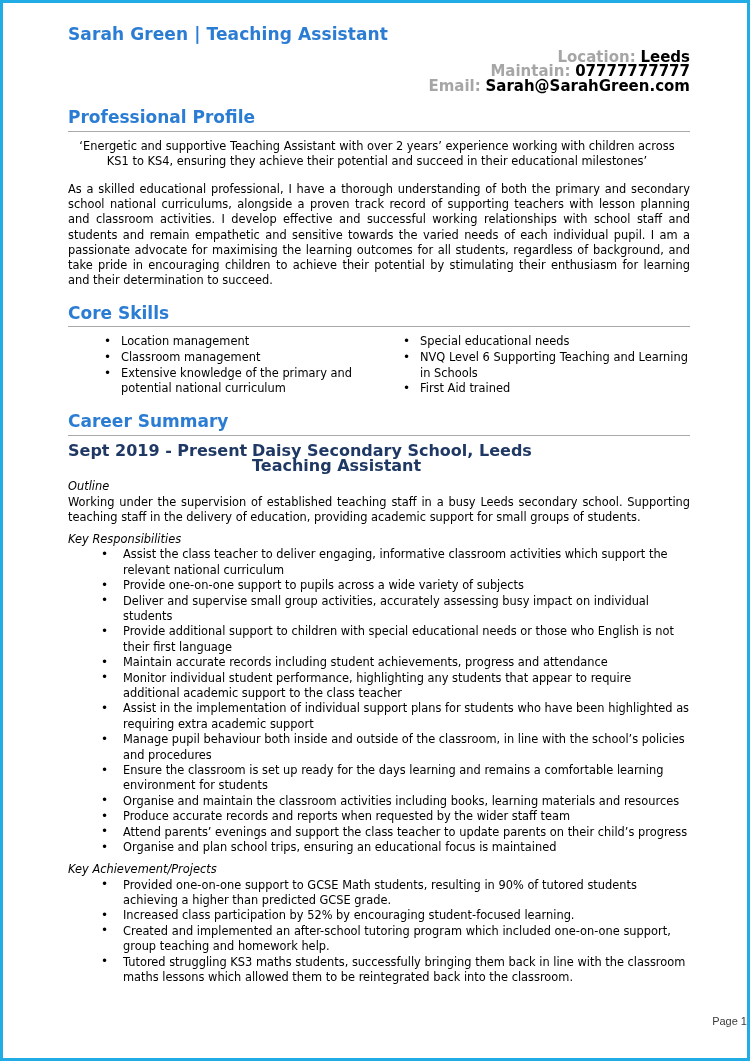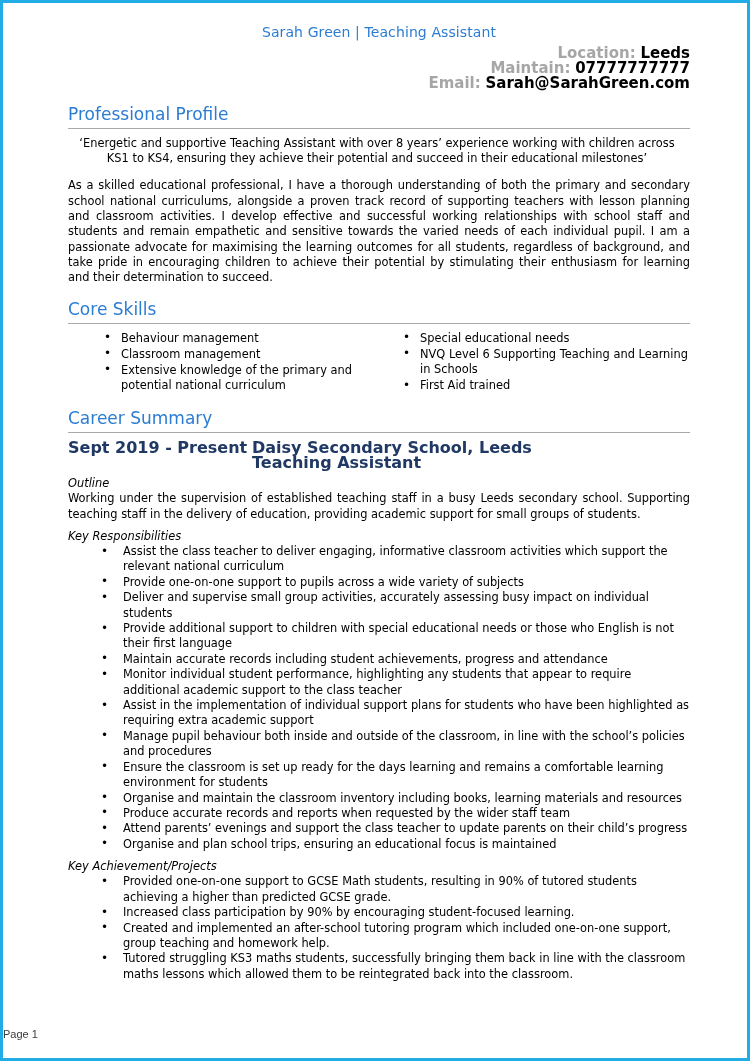--- a/index.html
+++ b/index.html
@@ -23,24 +23,24 @@
     background: #ffffff;
     padding: 0;
   }
   .inner {
     box-sizing: border-box;
     padding: 18px 57px 0 65px;
   }
 
   
   .hdr-name {
-    text-align: center;
+    text-align: left;
     color: #2b7cd3;
-    font-size: 14px;
-    font-weight: 400;
+    font-size: 17px;
+    font-weight: 700;
     letter-spacing: 0.1px;
     line-height: 1.1;
     margin: 4px 0 6px 0;
   }
   .contact-line {
     text-align: right;
     font-size: 15px;
     line-height: 14.6px;
     color: #000;
   }
@@ -53,21 +53,21 @@
     font-weight: bold;
   }
 
   
   .sec {
     margin-top: 15px;
   }
   .sec-title {
     color: #2b7cd3;
     font-size: 17px;
-    font-weight: 400;
+    font-weight: 700;
     line-height: 1.15;
     padding-bottom: 2px;
   }
   .sec-rule {
     border-bottom: 1px solid #a9a9a9;
     margin-top: 1px;
     margin-bottom: 7px;
   }
 
   
@@ -153,22 +153,22 @@
     top: -0.5px;
     font-size: 12px;
     color: #000;
   }
 
   
   .footer {
     position: absolute;
     left: 0;
     right: 0;
-    bottom: 18px;
-    text-align: left;
+    bottom: 31px;
+    text-align: right;
     font-family: "Liberation Sans", sans-serif;
     font-size: 11px;
     color: #3b3b3b;
   }
 </style>
 </head>
 <body>
 
 <div class="page">
   <div class="inner">
@@ -186,31 +186,31 @@
       </div>
       <div class="contact-line">
         <span class="contact-label">Email:</span>
         <span class="contact-value">Sarah@SarahGreen.com</span>
       </div>
     </div>
 
     <div class="sec">
       <div class="sec-title">Professional Profile</div>
       <div class="sec-rule"></div>
-      <div class="quote">‘Energetic and supportive Teaching Assistant with over 8 years’ experience working with children across KS1 to KS4, ensuring they achieve their potential and succeed in their educational milestones’</div>
+      <div class="quote">‘Energetic and supportive Teaching Assistant with over 2 years’ experience working with children across KS1 to KS4, ensuring they achieve their potential and succeed in their educational milestones’</div>
       <div class="para">As a skilled educational professional, I have a thorough understanding of both the primary and secondary school national curriculums, alongside a proven track record of supporting teachers with lesson planning and classroom activities. I develop effective and successful working relationships with school staff and students and remain empathetic and sensitive towards the varied needs of each individual pupil. I am a passionate advocate for maximising the learning outcomes for all students, regardless of background, and take pride in encouraging children to achieve their potential by stimulating their enthusiasm for learning and their determination to succeed.</div>
     </div>
 
     <div class="sec">
       <div class="sec-title">Core Skills</div>
       <div class="sec-rule"></div>
       <div class="skills">
         <div class="skills-col left">
           <ul class="blist">
-            <li>Behaviour management</li>
+            <li>Location management</li>
             <li>Classroom management</li>
             <li>Extensive knowledge of the primary and potential national curriculum</li>
           </ul>
         </div>
         <div class="skills-col right">
           <ul class="blist">
             <li>Special educational needs</li>
             <li>NVQ Level 6 Supporting Teaching and Learning in Schools</li>
             <li>First Aid trained</li>
           </ul>
@@ -237,30 +237,30 @@
       <ul class="job-list">
         <li>Assist the class teacher to deliver engaging, informative classroom activities which support the relevant national curriculum</li>
         <li>Provide one-on-one support to pupils across a wide variety of subjects</li>
         <li>Deliver and supervise small group activities, accurately assessing busy impact on individual students</li>
         <li>Provide additional support to children with special educational needs or those who English is not their first language</li>
         <li>Maintain accurate records including student achievements, progress and attendance</li>
         <li>Monitor individual student performance, highlighting any students that appear to require additional academic support to the class teacher</li>
         <li>Assist in the implementation of individual support plans for students who have been highlighted as requiring extra academic support</li>
         <li>Manage pupil behaviour both inside and outside of the classroom, in line with the school’s policies and procedures</li>
         <li>Ensure the classroom is set up ready for the days learning and remains a comfortable learning environment for students</li>
-        <li>Organise and maintain the classroom inventory including books, learning materials and resources</li>
+        <li>Organise and maintain the classroom activities including books, learning materials and resources</li>
         <li>Produce accurate records and reports when requested by the wider staff team</li>
         <li>Attend parents’ evenings and support the class teacher to update parents on their child’s progress</li>
         <li>Organise and plan school trips, ensuring an educational focus is maintained</li>
       </ul>
 
       <div class="sub-label">Key Achievement/Projects</div>
       <ul class="job-list">
         <li>Provided one-on-one support to GCSE Math students, resulting in 90% of tutored students achieving a higher than predicted GCSE grade.</li>
-        <li>Increased class participation by 90% by encouraging student-focused learning.</li>
+        <li>Increased class participation by 52% by encouraging student-focused learning.</li>
         <li>Created and implemented an after-school tutoring program which included one-on-one support, group teaching and homework help.</li>
         <li>Tutored struggling KS3 maths students, successfully bringing them back in line with the classroom maths lessons which allowed them to be reintegrated back into the classroom.</li>
       </ul>
     </div>
 
   </div>
 
   <div class="footer">
     <span>Page 1</span>
   </div>

